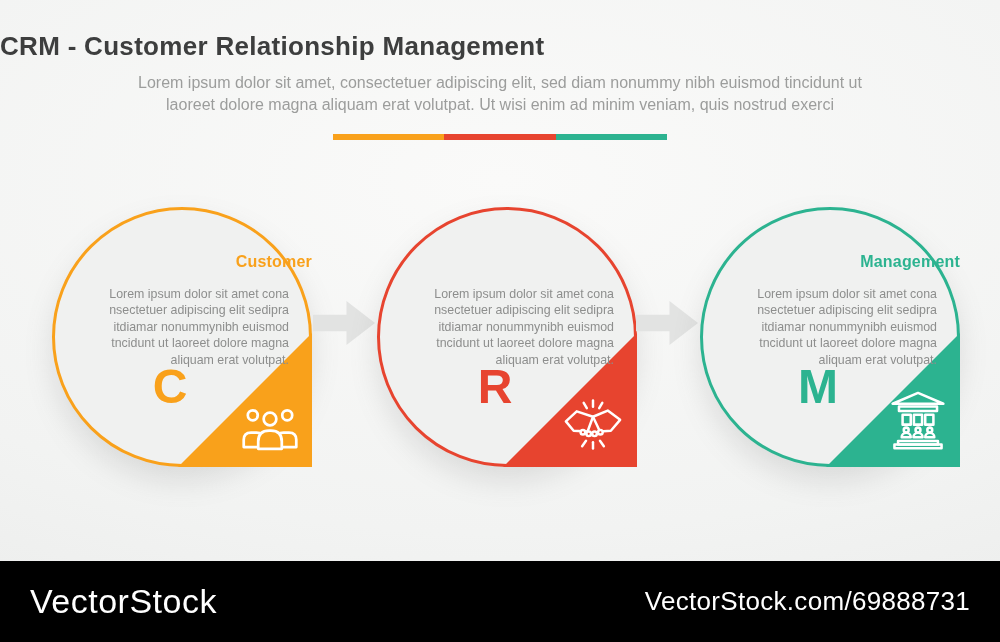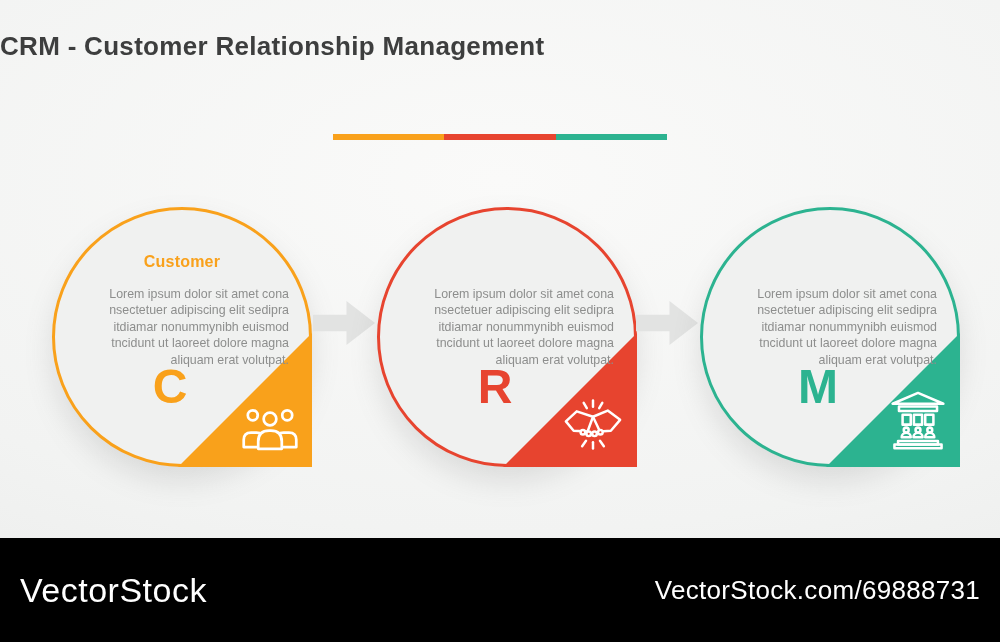--- a/index.html
+++ b/index.html
@@ -34,21 +34,21 @@
     border:3px solid var(--accent); box-sizing:border-box;
     background:#f0f1f0;
     box-shadow: 0 14px 28px rgba(110,110,110,0.18);
   }
   .tri {
     position:absolute; right:0; bottom:0; width:134px; height:134px;
     background:var(--accent);
     clip-path: polygon(100% 0, 0 100%, 100% 100%);
   }
   .card-title {
-    position:absolute; top:46px; left:0; width:100%; text-align:center;
+    position:absolute; top:46px; left:0; width:100%; text-align:right;
     font-size:16px; font-weight:bold; color:var(--accent); letter-spacing:0.2px;
   }
   .card-body {
     position:absolute; top:79px; left:23px; right:23px; text-align:right;
     font-size:12.4px; line-height:16.4px; color:#8d8e8d; white-space:pre-line;
   }
   .card-letter {
     position:absolute; top:156px; left:0; width:100%; text-align:center;
     font-size:48px; font-weight:bold; color:var(--accent);
     transform:translateX(-12px); line-height:1;
@@ -60,34 +60,36 @@
   .arrow {
     position:absolute; top:301px; width:62px; height:44px;
     background:var(--accent);
     clip-path: polygon(0 31%, 54% 31%, 54% 0, 100% 50%, 54% 100%, 54% 69%, 0 69%);
   }
   .arrow.a1 { left:313px; }
   .arrow.a2 { left:636px; }
 
   
   .watermark-bar {
-    position:absolute; left:0; bottom:0; width:1000px; height:104px;
+    position:absolute; left:0; bottom:0; width:1000px; height:81px;
     background:var(--accent); color:#ffffff;
     display:flex; align-items:center; justify-content:space-between;
-    padding:0 20px; box-sizing:border-box;text-align:right;
+    padding:0 30px; box-sizing:border-box;text-align:right;
   }
   .wm-logo  { font-size:34px; letter-spacing:0.5px; }
   .wm-credit{ font-size:26px; letter-spacing:0.3px; }
 </style>
 </head>
 <body>
 
 <div class="canvas">
 
   <div class="title">CRM - Customer Relationship Management</div>
+  <div class="subtitle">Lorem ipsum dolor sit amet, consectetuer adipiscing elit, sed diam nonummy nibh euismod tincidunt ut
+laoreet dolore magna aliquam erat volutpat. Ut wisi enim ad minim veniam, quis nostrud exerci</div>
 
   <div class="divider">
     <span class="seg" style="--accent: #F9A11B;"></span>
     <span class="seg" style="--accent: #E7442F;"></span>
     <span class="seg" style="--accent: #2CB390;"></span>
   </div>
 
   <div class="card c1" style="--accent: #F9A11B;">
     <div class="circle"></div>
     <div class="tri"></div>
@@ -137,20 +139,21 @@
         <circle cx="49.5" cy="44" r="3" style="fill:var(--accent)"></circle>
       </svg>
     </div>
   </div>
 
   <div class="arrow a2" style="--accent: #E2E3E2;"></div>
 
   <div class="card c3" style="--accent: #2CB390;">
     <div class="circle"></div>
     <div class="tri"></div>
+    <div class="card-title">Management</div>
     <div class="card-body">Lorem ipsum dolor sit amet cona
 nsectetuer adipiscing elit sedipra
 itdiamar nonummynibh euismod
 tncidunt ut laoreet dolore magna
 aliquam erat volutpat.</div>
     <div class="card-letter">M</div>
     <div class="tri-icon">
       <svg width="58" height="60" viewBox="0 0 64 66" fill="none" stroke="#ffffff" stroke-width="2.8" stroke-linecap="round" stroke-linejoin="round">
         <path d="M32 2 L4 14 H60 Z"></path>
         <path d="M11 17 H53 V22 H11 Z"></path>

